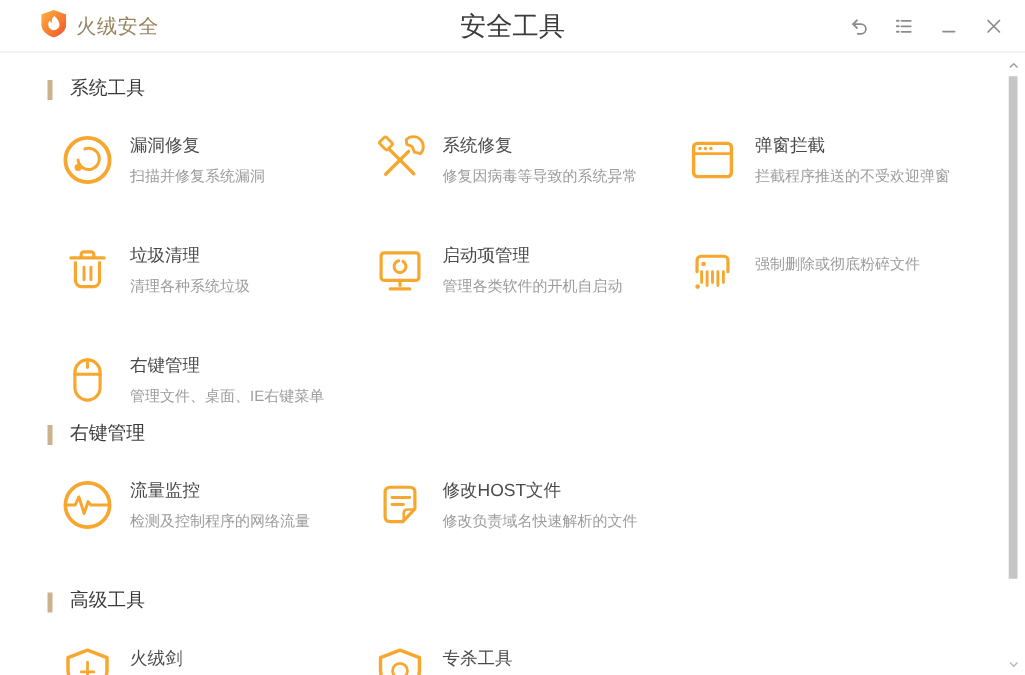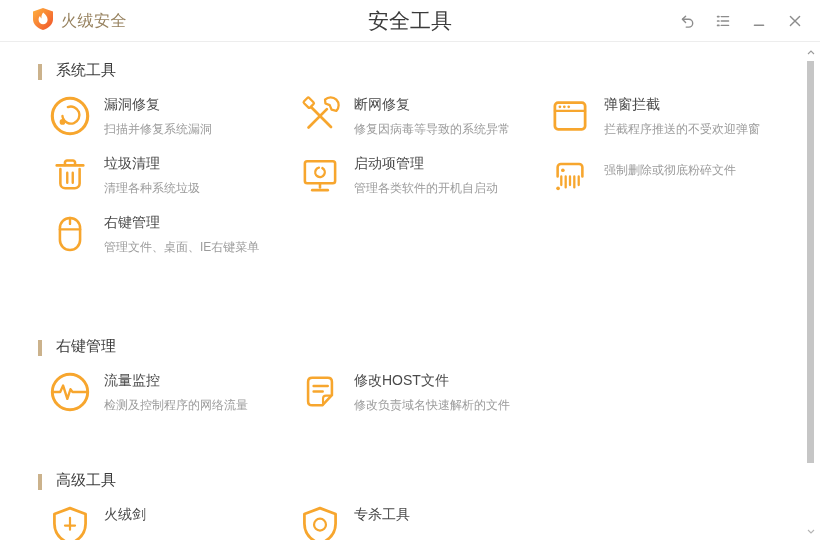--- a/index.html
+++ b/index.html
@@ -20,21 +20,21 @@
   .controls svg{width:16px;height:16px;display:block}
 
   
   .content{position:absolute;top:43px;left:0;right:0;bottom:0;overflow:hidden;background:#fff}
   .section{position:absolute;left:48px;width:752px}
   .sec0{top:17px}.sec1{top:293px}.sec2{top:427px}
   .section-header{display:flex;align-items:flex-end;height:20px}
   .section-bar{width:4px;height:16px;background:var(--sectionBar,#cbb28c);
     margin-left:-10px;margin-right:14px;flex:0 0 4px}
   .section-title{font-size:15px;font-weight:400;color:var(--heading,#3b3b3b)}
-  .tool-grid{margin-top:14px;display:grid;grid-template-columns:250px 250px 250px;row-gap:11px}
+  .tool-grid{margin-top:26px;display:grid;grid-template-columns:250px 250px 250px;row-gap:40px}
   .tool{display:flex;align-items:flex-start;height:48px;cursor:pointer}
   .tool-icon{width:44px;height:44px;flex:0 0 44px;margin-right:12px;color:var(--accent,#f7a62e)}
   .tool-icon svg{width:44px;height:44px;display:block}
   .tool-text{display:block;padding-top:2px}
   .tool-title{display:block;font-size:14px;color:var(--toolTitle,#4a4a4a)}
   .tool-desc{display:block;font-size:12px;color:var(--toolDesc,#9c9c9c);margin-top:7px}
 
   
   .scrollbar{position:absolute;top:43px;right:5px;width:8px;bottom:0;z-index:6}
   .sb-up{position:absolute;top:6px;left:0;width:8px;height:7px;cursor:pointer}
@@ -125,21 +125,21 @@
   <div class="tool">
     <span class="tool-icon">
               <svg viewBox="0 0 48 48" fill="none" stroke="currentColor" stroke-linecap="round" stroke-linejoin="round">
                 <rect x="7" y="5.5" width="9.5" height="8" rx="1.5" transform="rotate(45 11.75 9.5)" stroke-width="2.5"></rect>
                 <path d="M14.5 14.5 L36 36" stroke-width="3"></path>
                 <path d="M29.5 6.2 a8.2 8.2 0 1 1 12.3 12.3 l-5.2 -1.4 -2 -4.9 -4.7 -1.9 z" stroke-width="2.5"></path>
                 <path d="M31.5 16.5 L11.5 36.5" stroke-width="3"></path>
               </svg>
             </span>
     <span class="tool-text">
-      <span class="tool-title">断网修复</span>
+      <span class="tool-title">系统修复</span>
       <span class="tool-desc">修复因病毒等导致的系统异常</span>
     </span>
   </div>
 
   <div class="tool">
     <span class="tool-icon">
               <svg viewBox="0 0 48 48" fill="none" stroke="currentColor" stroke-linecap="round" stroke-linejoin="round">
                 <rect x="7.5" y="9.5" width="33" height="29" rx="3.5" stroke-width="3"></rect>
                 <path d="M7.5 18.5 H40.5" stroke-width="2.4"></path>
                 <circle cx="13" cy="14" r="1.5" fill="currentColor" stroke="none"></circle>

